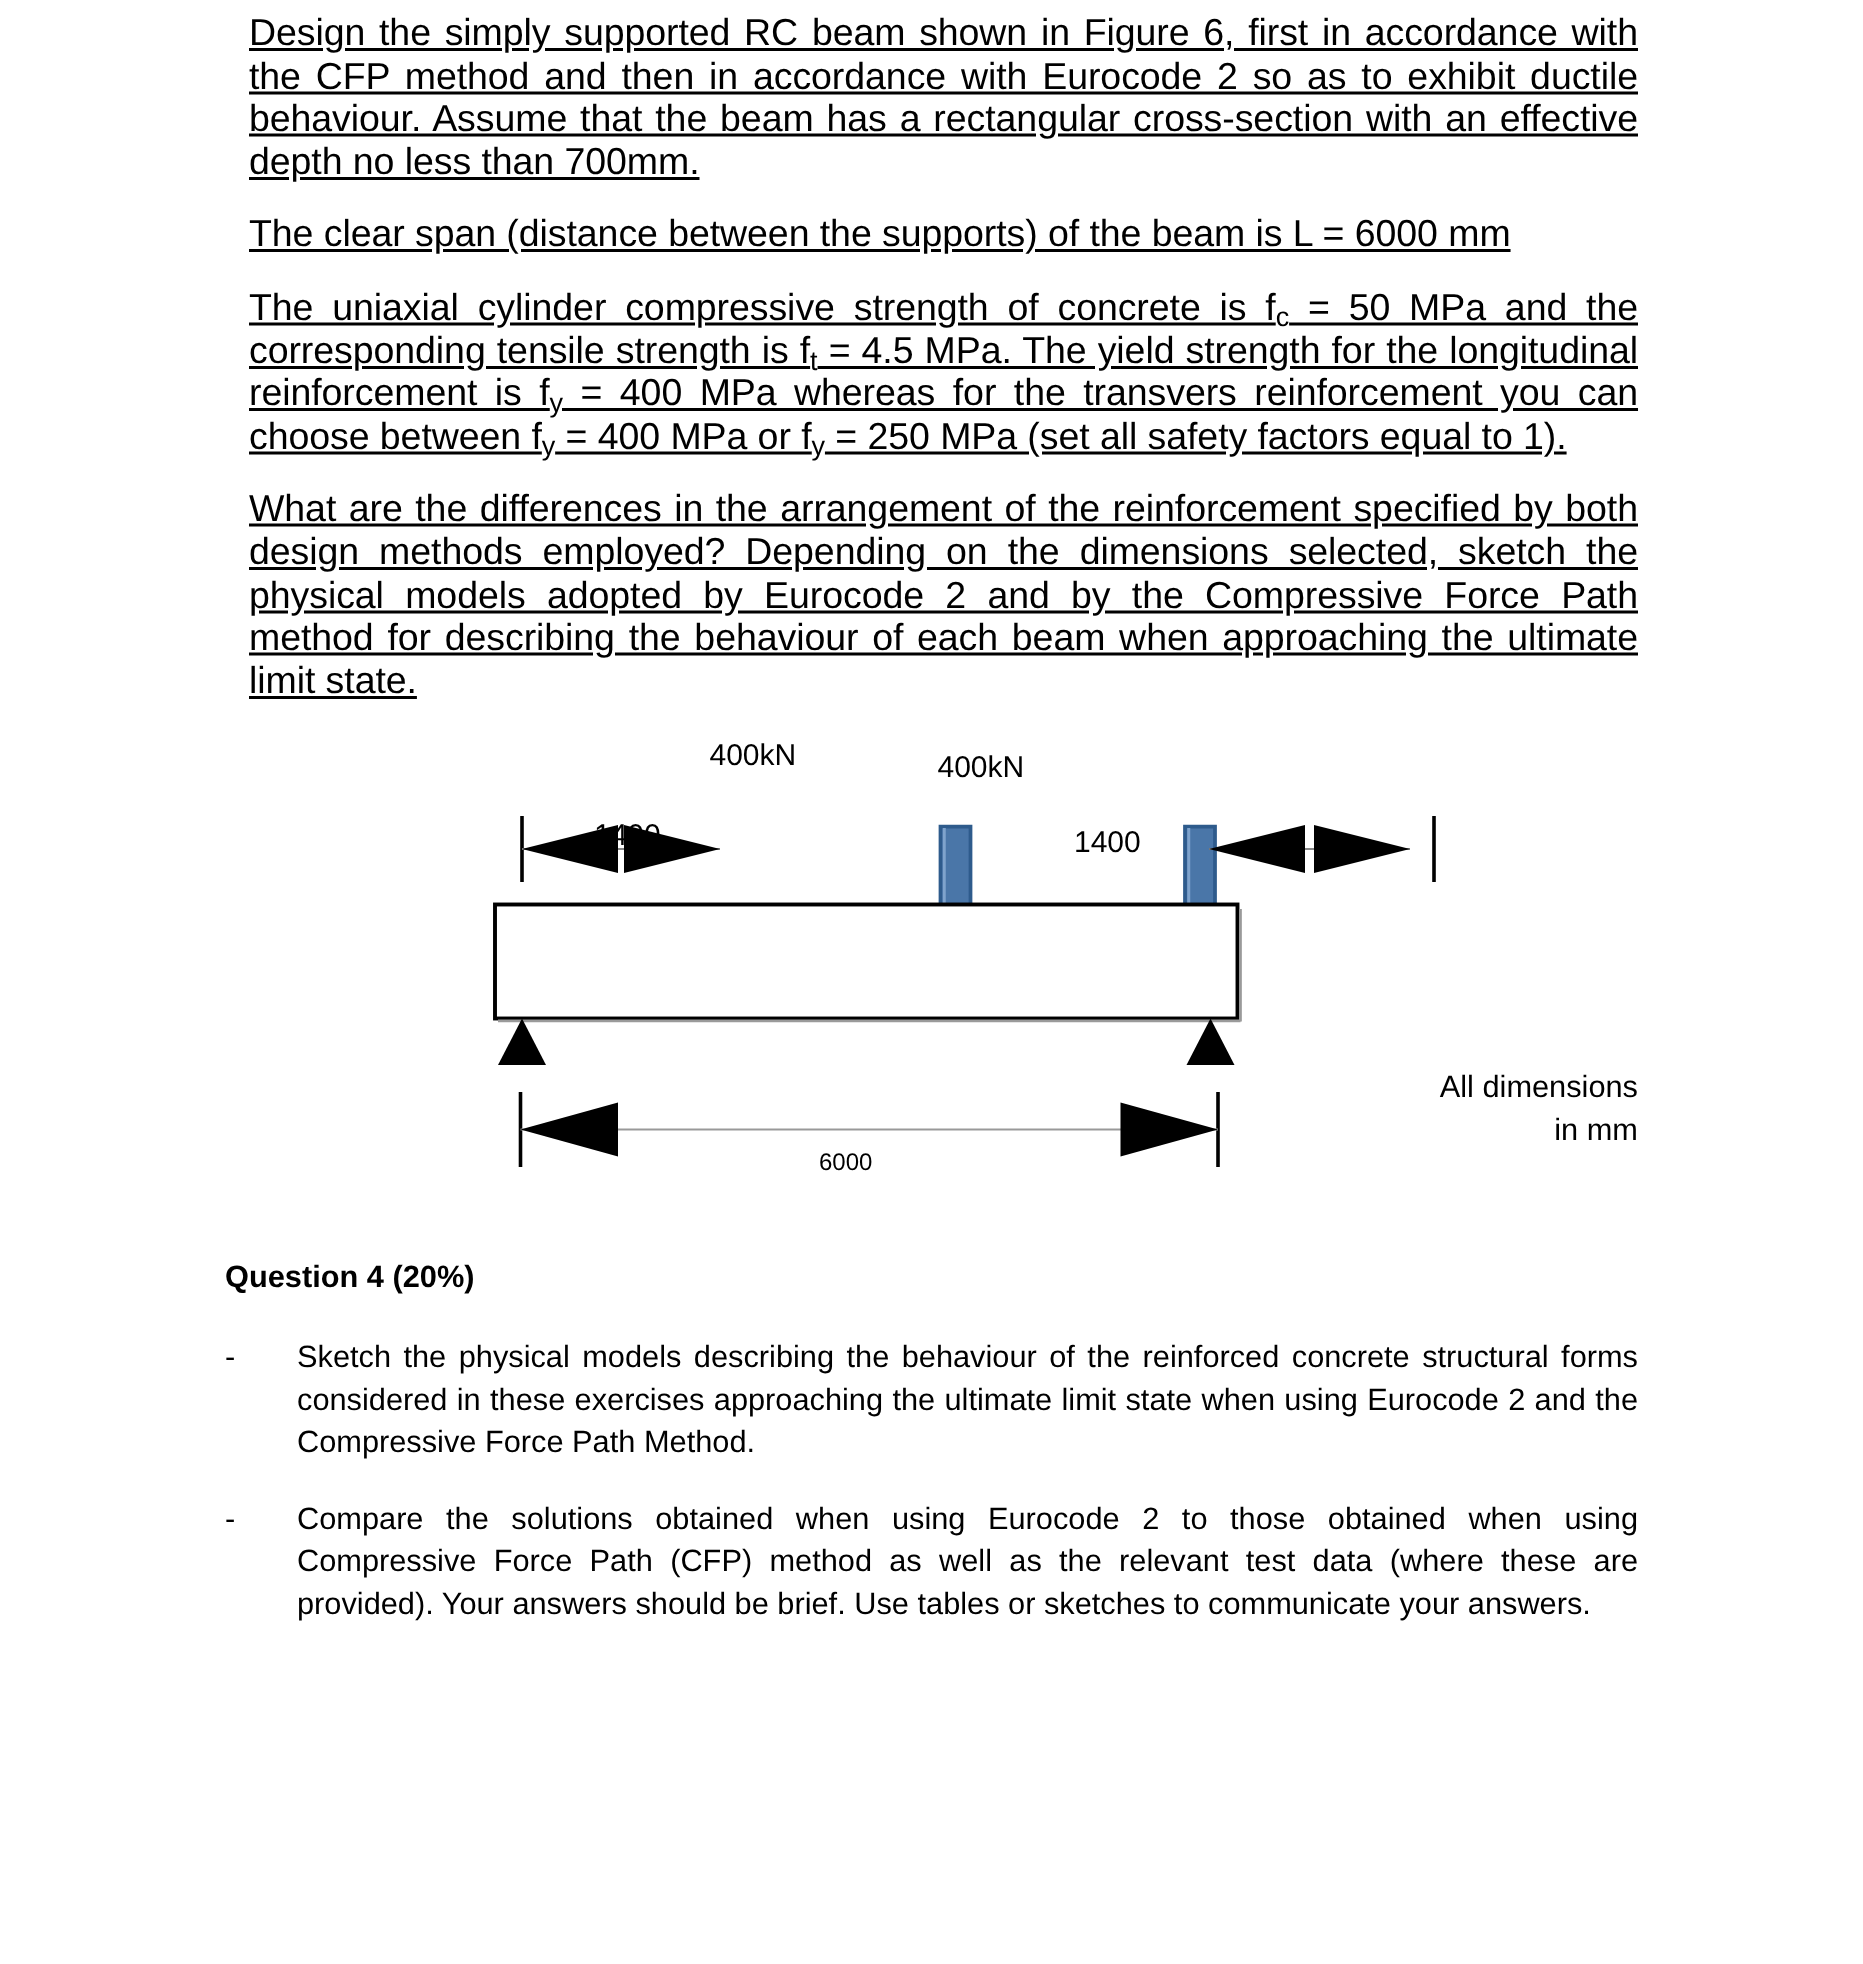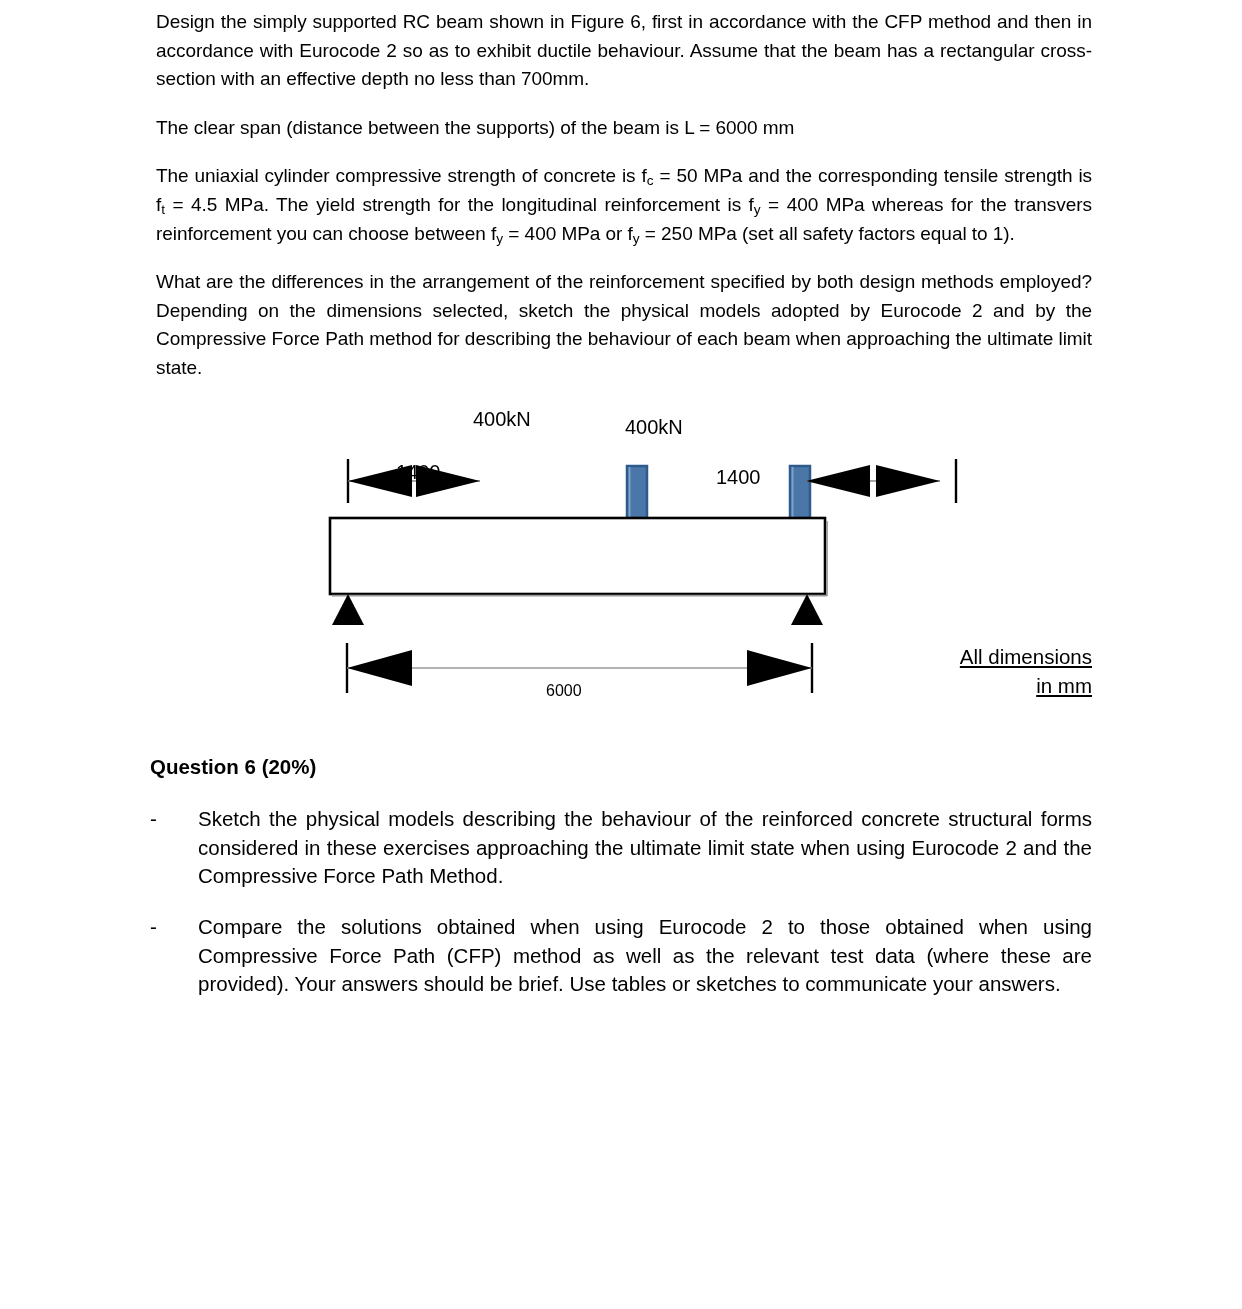--- a/index.html
+++ b/index.html
@@ -19,26 +19,27 @@
     background: #ffffff;
     overflow: hidden;
   }
   .content {
     position: absolute;
     left: 150px;
     top: 0px;
     width: 942px;
   }
   p.body-par {
-    font-size: 19px;
+    font-size: 25px;
     line-height: 28.6px;
     text-align: justify;
     text-justify: inter-word;
-    margin: 0 0 20px 6px;
+    margin: 0 0 20px 16px;
     letter-spacing: -0.05px;
+    text-decoration: underline;
   }
   p.body-par.first { margin-top: 8px; }
   sub {
     font-size: 0.72em;
     vertical-align: -0.25em;
     line-height: 0;
   }
 
   
   .figure-wrap {
@@ -57,26 +58,25 @@
     line-height: 1;
   }
   .lbl-load-1 { left: 323px; top: 6px; }
   .lbl-load-2 { left: 475px; top: 14px; }
   .lbl-dim-left { left: 246px; top: 59px; }
   .lbl-dim-right { left: 566px; top: 64px; }
   .lbl-span { left: 396px; top: 280px; font-size: 16px; }
   .lbl-allDim {
     position: absolute;
     left: 750px;
-    top: 239px;
+    top: 222px;
     width: 192px;
     text-align: right;
     font-size: 20.5px;
     line-height: 29px;
-    text-decoration: underline;
   }
 
   p.caption {
     font-size: 20.5px;
     line-height: 28.6px;
     text-align: center;
     margin: 0 0 30px 0;
   }
   h3.q-heading {
     font-size: 20.5px;
@@ -170,21 +170,21 @@
       <span class="fig-label lbl-dim-right">1400</span>
       <span class="fig-label lbl-span">6000</span>
 
       <div class="lbl-allDim">
         <div>All dimensions</div>
         <div>in mm</div>
       </div>
     </div>
 
 
-    <h3 class="q-heading">Question 6 (20%)</h3>
+    <h3 class="q-heading">Question 4 (20%)</h3>
 
 
     <ul class="dash-list">
       <li>
         <span class="dash">-</span>
         <span>Sketch the physical models describing the behaviour of the reinforced concrete structural forms considered in these exercises approaching the ultimate limit state when using Eurocode 2 and the Compressive Force Path Method.</span>
       </li>
       <li>
         <span class="dash">-</span>
         <span>Compare the solutions obtained when using Eurocode 2 to those obtained when using Compressive Force Path (CFP) method as well as the relevant test data (where these are provided). Your answers should be brief. Use tables or sketches to communicate your answers.</span>

